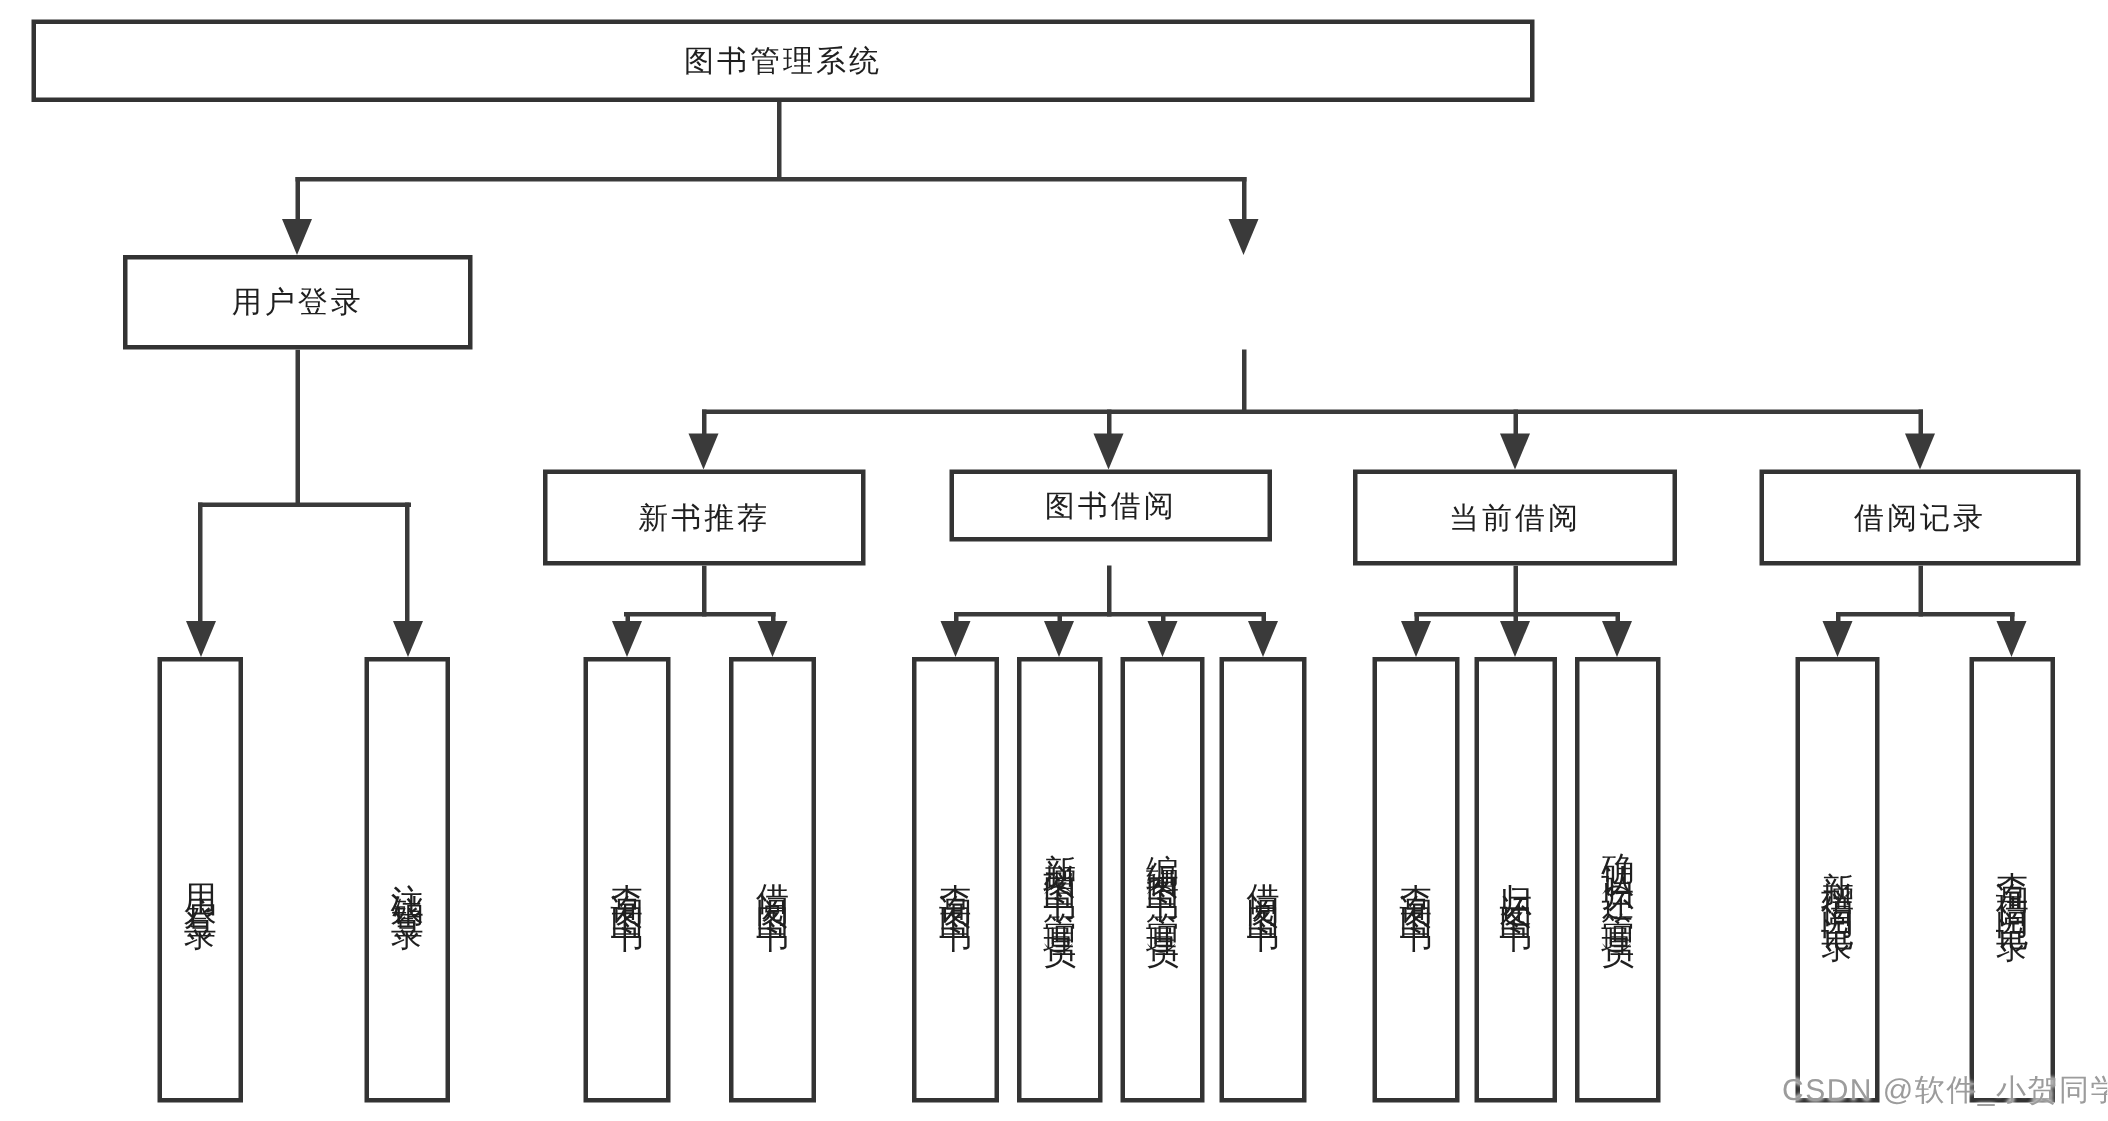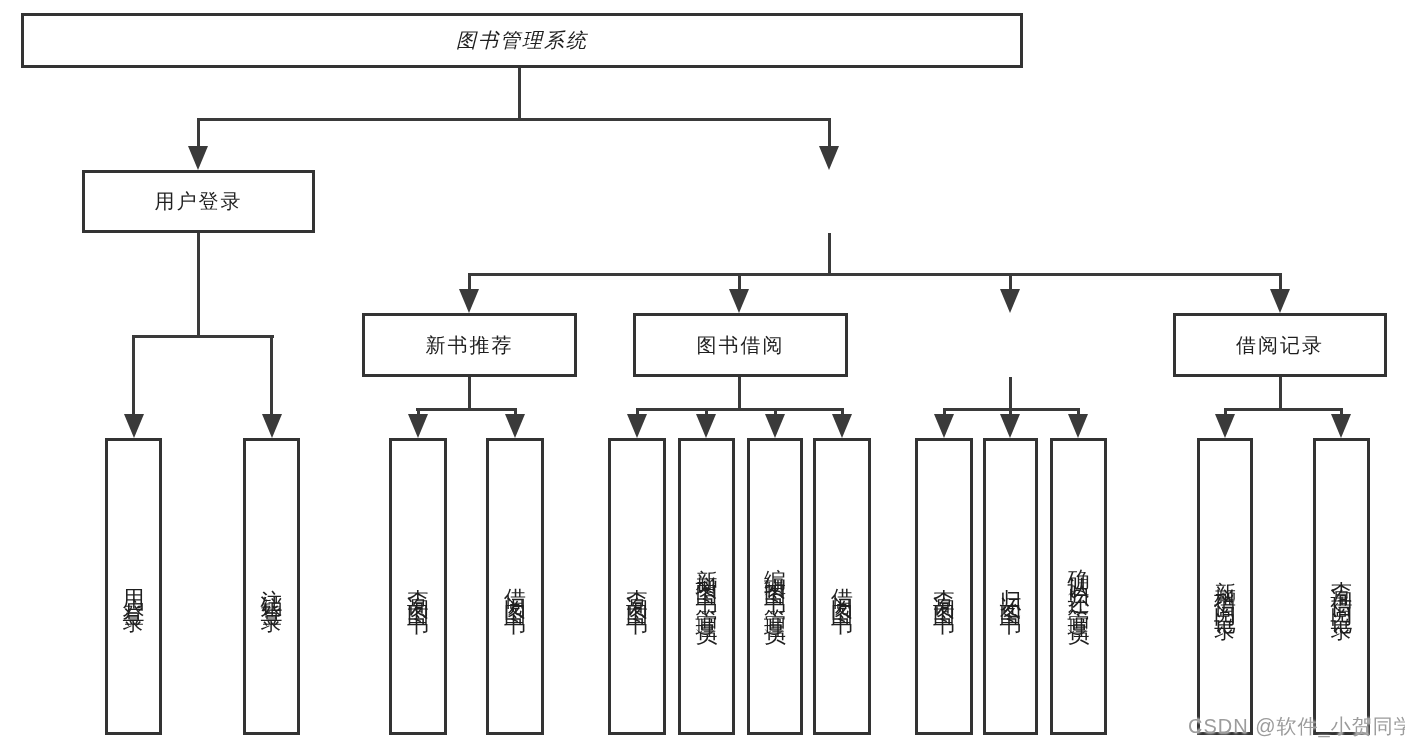--- a/index.html
+++ b/index.html
@@ -66,21 +66,21 @@
     text-shadow: 0 0 3px #ffffff, 0 0 3px #ffffff;
     z-index: 5;
     white-space: nowrap;
   }
 </style>
 </head>
 <body>
 
 <div class="diagram">
 
-  <div class="hbox" style="left:21px; top:13px; width:1002px; height:55px;font-style:italic;">图书管理系统</div>
+  <div class="hbox" style="left:21px; top:13px; width:1002px; height:55px;">图书管理系统</div>
 
   <div class="line" style="left:518px; top:68px; width:3px; height:52px;"></div>
   <div class="line" style="left:197px; top:118px; width:634px; height:3px;"></div>
   <div class="line" style="left:197px; top:118px; width:3px; height:32px;"></div>
   <div class="ahead" style="left:188px; top:146px;"></div>
   <div class="line" style="left:828px; top:118px; width:3px; height:32px;"></div>
   <div class="ahead" style="left:819px; top:146px;"></div>
 
   <div class="hbox" style="left:82px; top:170px; width:233px; height:63px;">用户登录</div>
 
@@ -96,21 +96,22 @@
   <div class="line" style="left:468px; top:273px; width:3px; height:20px;"></div>
   <div class="ahead" style="left:459px; top:289px;"></div>
   <div class="line" style="left:738px; top:273px; width:3px; height:20px;"></div>
   <div class="ahead" style="left:729px; top:289px;"></div>
   <div class="line" style="left:1009px; top:273px; width:3px; height:20px;"></div>
   <div class="ahead" style="left:1000px; top:289px;"></div>
   <div class="line" style="left:1279px; top:273px; width:3px; height:20px;"></div>
   <div class="ahead" style="left:1270px; top:289px;"></div>
 
   <div class="hbox" style="left:362px; top:313px; width:215px; height:64px;">新书推荐</div>
-  <div class="hbox" style="left:633px; top:313px; width:215px; height:64px;">图书借阅</div>
+  <div class="hbox" style="left:633px; top:313px; width:215px; height:48px;">图书借阅</div>
+  <div class="hbox" style="left:902px; top:313px; width:216px; height:64px;">当前借阅</div>
   <div class="hbox" style="left:1173px; top:313px; width:214px; height:64px;">借阅记录</div>
 
   <div class="line" style="left:468px; top:377px; width:3px; height:34px;"></div>
   <div class="line" style="left:416px; top:408px; width:101px; height:3px;"></div>
   <div class="line" style="left:417px; top:408px; width:3px; height:10px;"></div>
   <div class="ahead" style="left:408px; top:414px;"></div>
   <div class="line" style="left:514px; top:408px; width:3px; height:10px;"></div>
   <div class="ahead" style="left:505px; top:414px;"></div>
 
   <div class="line" style="left:738px; top:377px; width:3px; height:34px;"></div>

